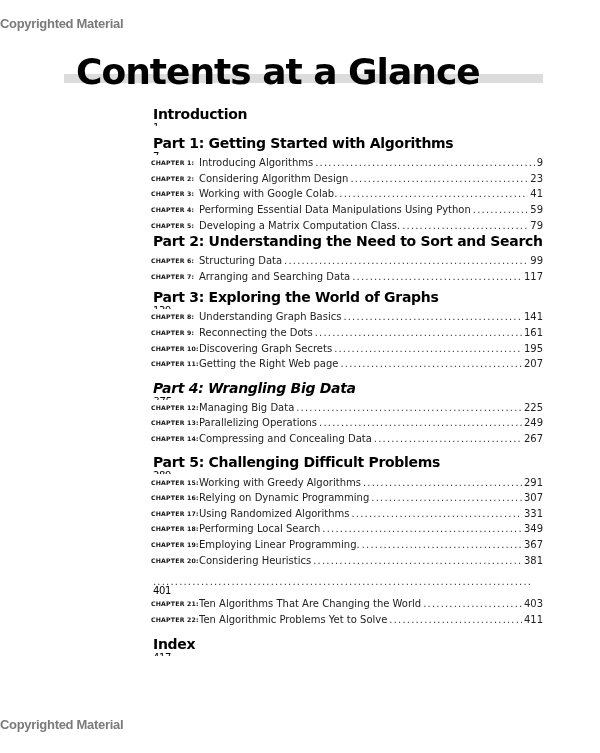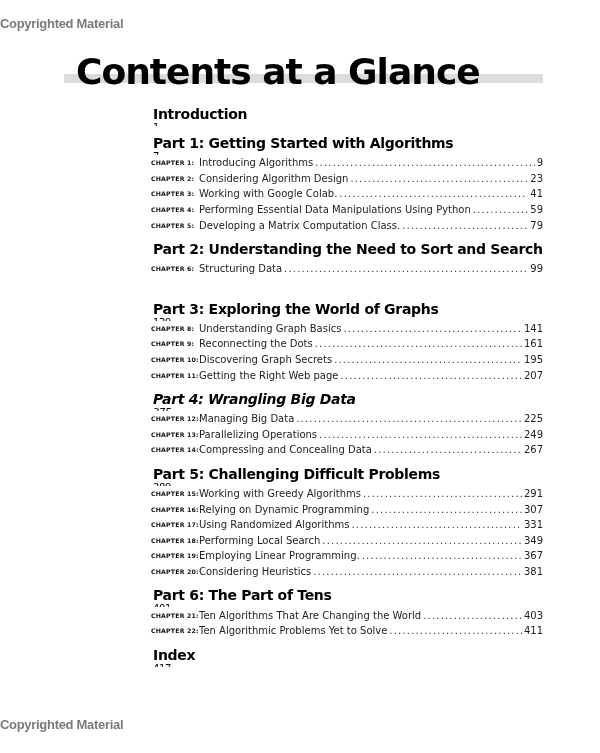--- a/index.html
+++ b/index.html
@@ -68,31 +68,37 @@
         <span>Performing Essential Data Manipulations Using Python</span>
         <span class="leader"></span>
         <span class="page">59</span>
       </div>
       <div class="row chapter">
         <span class="chnum">CHAPTER 5:</span>
         <span>Developing a Matrix Computation Class.</span>
         <span class="leader"></span>
         <span class="page">79</span>
       </div>
-      <div class="row part" style="margin-top: 8px;">
+      <div class="row part" style="margin-top: 0;">
         <span>Part 2: Understanding the Need to Sort and Search</span>
         <span class="leader"></span>
       </div>
       <div class="row chapter">
         <span class="chnum">CHAPTER 6:</span>
         <span>Structuring Data</span>
         <span class="leader"></span>
         <span class="page">99</span>
       </div>
-      <div class="row part" style="margin-top: 24px;">
+      <div class="row chapter">
+        <span class="chnum">CHAPTER 7:</span>
+        <span>Arranging and Searching Data</span>
+        <span class="leader"></span>
+        <span class="page">117</span>
+      </div>
+      <div class="row part" style="margin-top: 5px;">
         <span>Part 3: Exploring the World of Graphs</span>
         <span class="leader"></span>
         <span class="page">139</span>
       </div>
       <div class="row chapter">
         <span class="chnum">CHAPTER 8:</span>
         <span>Understanding Graph Basics</span>
         <span class="leader"></span>
         <span class="page">141</span>
       </div>
@@ -172,21 +178,20 @@
         <span class="leader"></span>
         <span class="page">367</span>
       </div>
       <div class="row chapter">
         <span class="chnum">CHAPTER 20:</span>
         <span>Considering Heuristics</span>
         <span class="leader"></span>
         <span class="page">381</span>
       </div>
       <div class="row part" style="margin-top: 8px;">
-        <span>Part 6: The Part of Tens</span>
         <span class="leader"></span>
         <span class="page">401</span>
       </div>
       <div class="row chapter">
         <span class="chnum">CHAPTER 21:</span>
         <span>Ten Algorithms That Are Changing the World</span>
         <span class="leader"></span>
         <span class="page">403</span>
       </div>
       <div class="row chapter">

